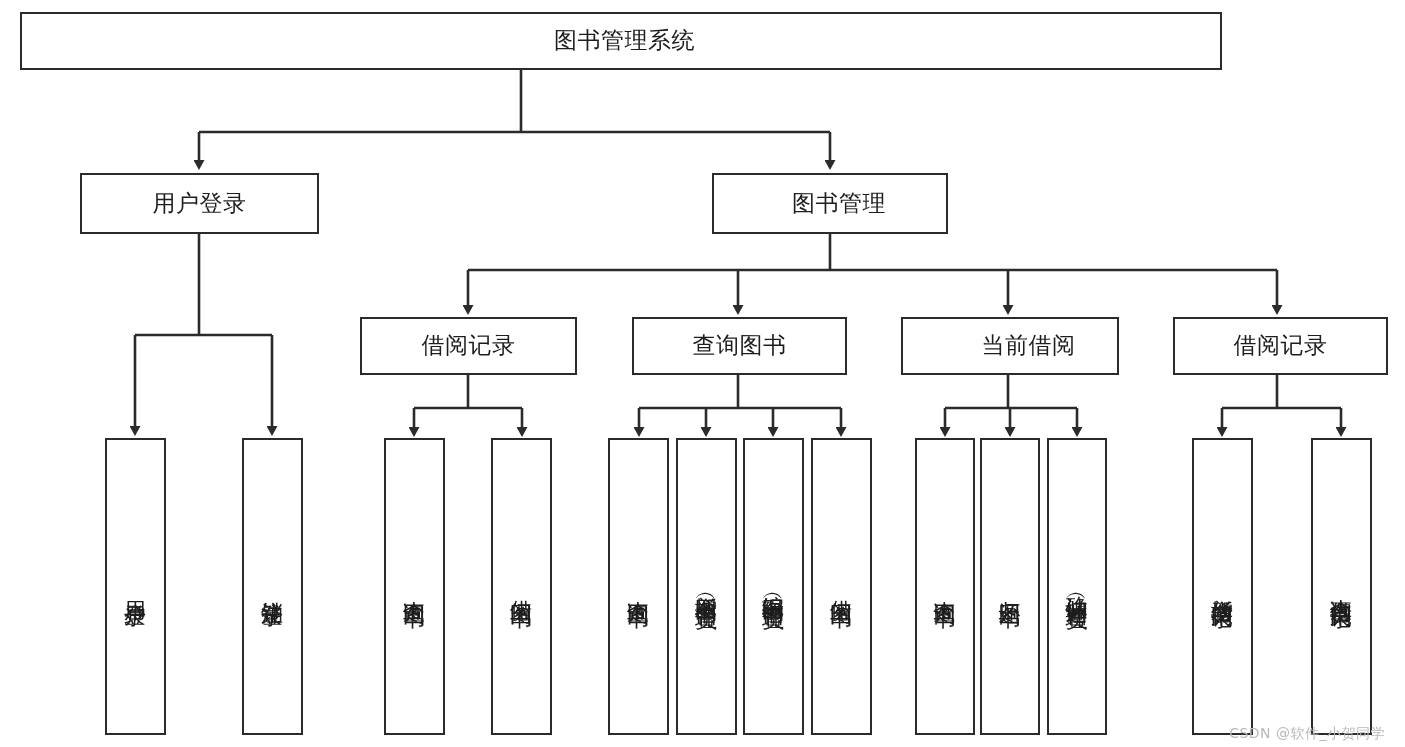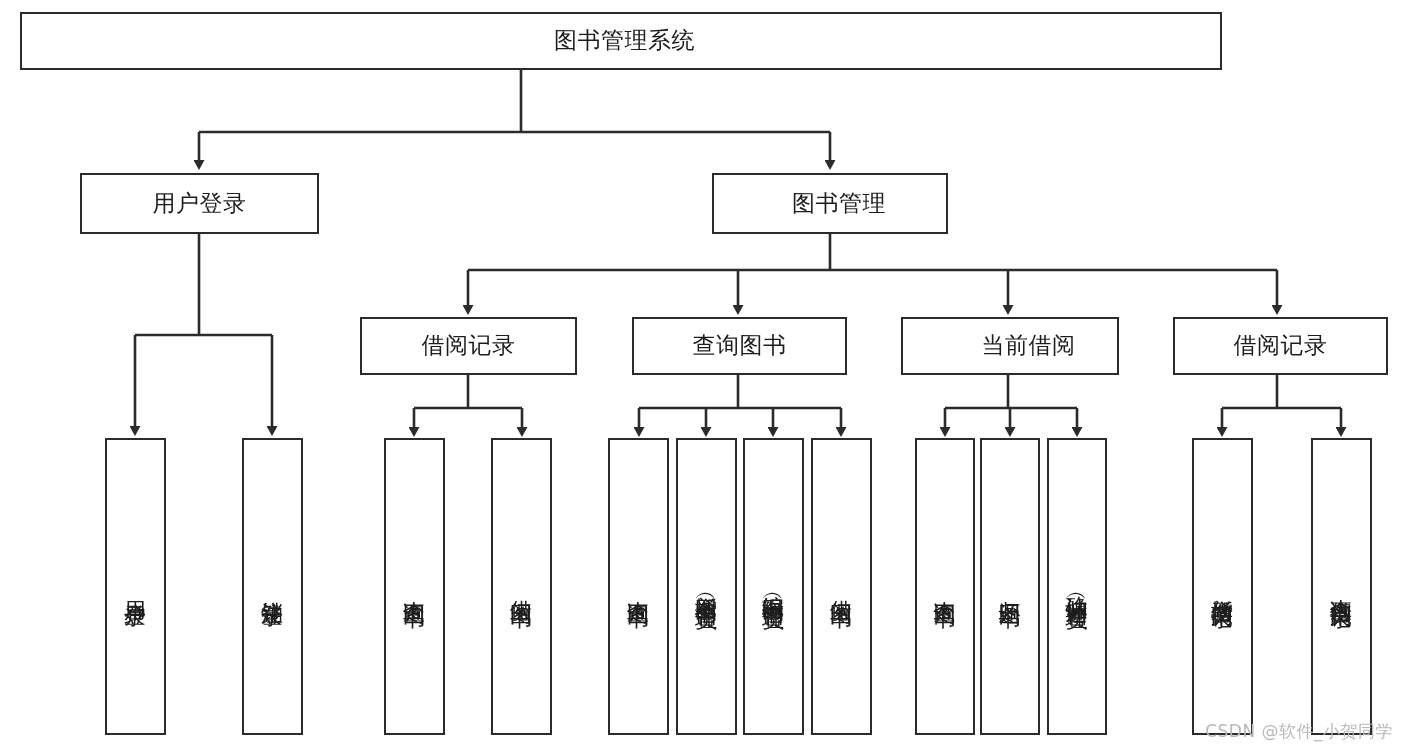--- a/index.html
+++ b/index.html
@@ -58,23 +58,23 @@
     writing-mode: vertical-rl;
     text-orientation: upright;
     font-size: 22px;
     line-height: 1.05;
     letter-spacing: 2px;
     white-space: nowrap;
     margin: auto;
   }
   .watermark {
     position: absolute;
-    right: 12px;
+    right: 20px;
     bottom: 4px;
-    font-size: 17px;
+    font-size: 14px;
     color: #b9b9b9;
     letter-spacing: 0.5px;
     white-space: nowrap;
   }
 </style>
 </head>
 <body>
 
 <div id="canvas">
 

